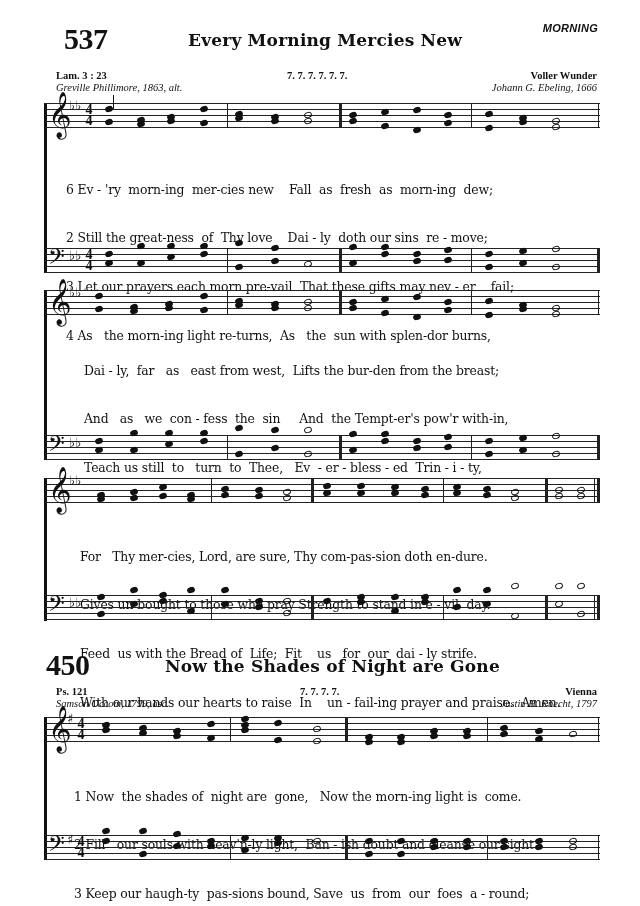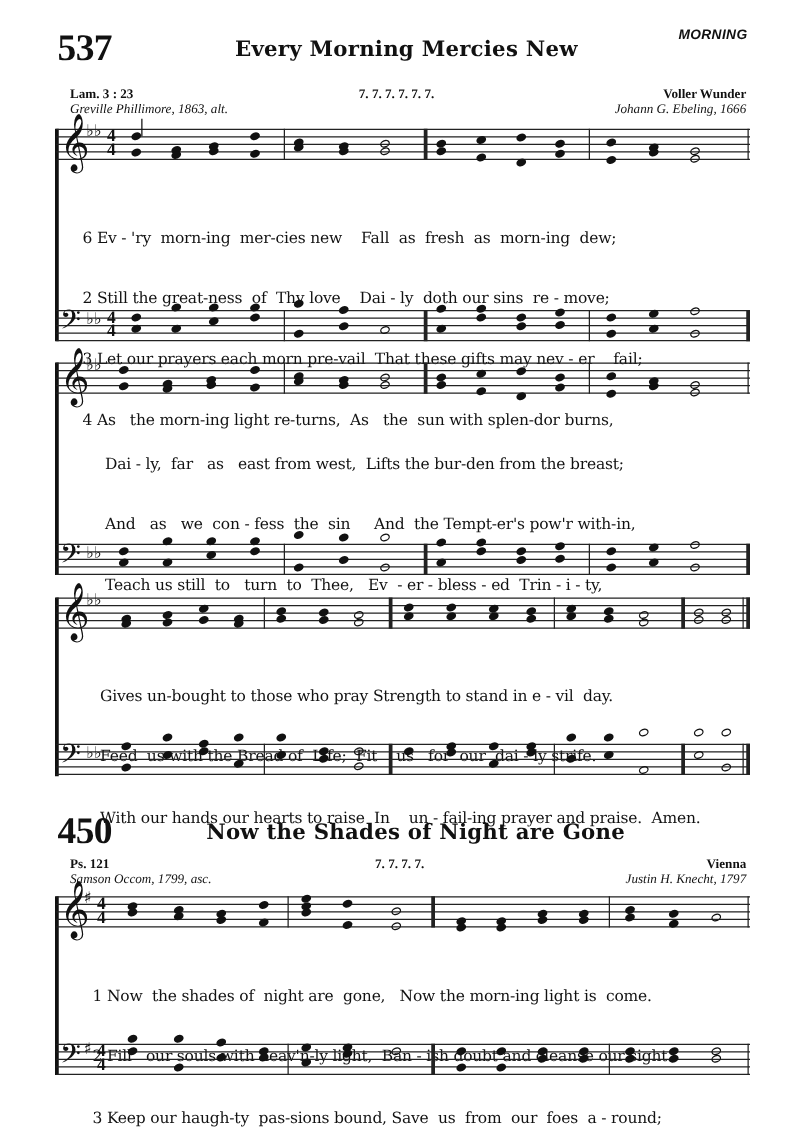--- a/index.html
+++ b/index.html
@@ -24,21 +24,21 @@
     .barline.thick { width:3px; }
     .note { position:absolute; width:8px; height:6px; border-radius:50%; background:#111; transform:rotate(-20deg); }
     .note.half { background:transparent; border:1.6px solid #111; width:6px; height:4px; }
     .stem { position:absolute; width:1px; background:#111; }
   </style>
 </head>
 <body>
 
 <div class="abs section-label">MORNING</div>
 
-<div class="abs hymn-num" style="left:46px;top:22px;">537</div>
+<div class="abs hymn-num" style="left:64px;top:22px;">537</div>
 <div class="abs hymn-title" style="left:188px;top:30px;">Every Morning Mercies New</div>
 <div class="abs meta" style="left:56px;top:70px;"><b>Lam. 3 : 23</b></div>
 <div class="abs meta" style="left:56px;top:82px;"><i>Greville Phillimore, 1863, alt.</i></div>
 <div class="abs meta" style="left:287px;top:70px;"><b>7. 7. 7. 7. 7. 7.</b></div>
 <div class="abs meta" style="right:43px;top:70px;text-align:right;"><b>Voller Wunder</b></div>
 <div class="abs meta" style="right:43px;top:82px;text-align:right;"><i>Johann G. Ebeling, 1666</i></div>
 
 <div class="system-bar" style="left:44px;top:103px;height:170px;"></div>
 <div class="staff" style="top:103px;">
   <div class="line" style="top:0"></div>
@@ -262,20 +262,21 @@
     <div class="note half" style="left:466px;top:17px"></div>
   <div class="barline thick" style="left:500px;top:0;height:25px"></div>
   <div class="note half" style="left:510px;top:9px"></div>
     <div class="note half" style="left:510px;top:15px"></div>
   <div class="note half" style="left:532px;top:9px"></div>
     <div class="note half" style="left:532px;top:15px"></div>
   <div class="barline" style="left:549px;top:0;height:25px"></div>
   <div class="barline thick" style="left:552px;top:0;height:25px"></div>
 </div>
 <div class="abs lyrics" style="left:80px;top:516px;">
+  <div>For   Thy mer-cies, Lord, are sure, Thy com-pas-sion doth en-dure.</div>
   <div>Gives un-bought to those who pray Strength to stand in e - vil  day.</div>
   <div>Feed  us with the Bread of  Life;  Fit    us   for  our  dai - ly strife.</div>
   <div>With our hands our hearts to raise  In    un - fail-ing prayer and praise.  Amen.</div>
 </div>
 <div class="staff" style="top:595px;">
   <div class="line" style="top:0"></div>
     <div class="line" style="top:6px"></div>
     <div class="line" style="top:12px"></div>
     <div class="line" style="top:18px"></div>
     <div class="line" style="top:24px"></div>

